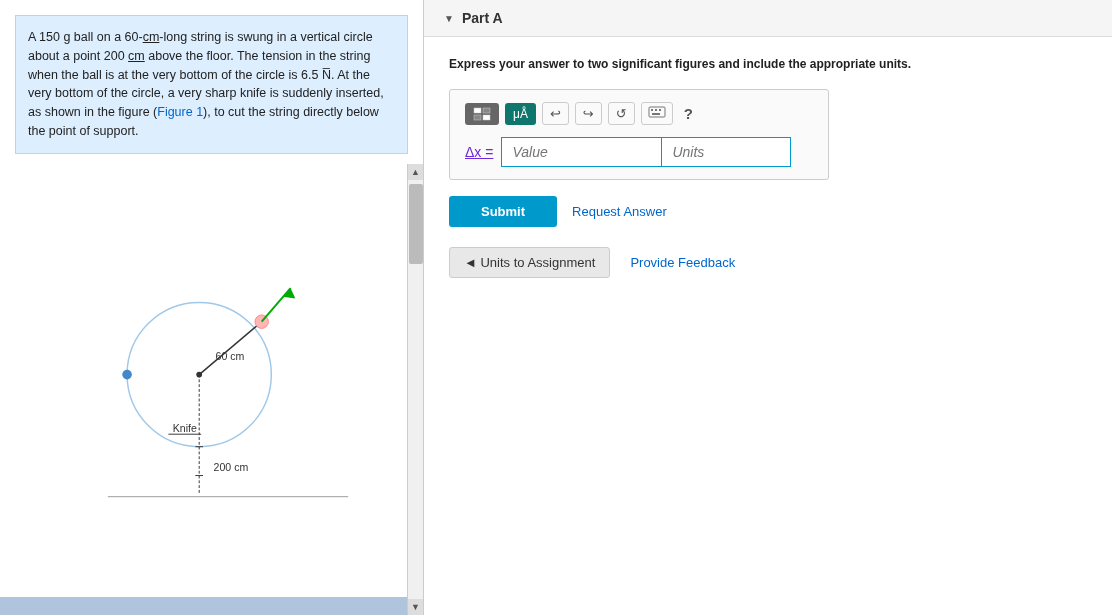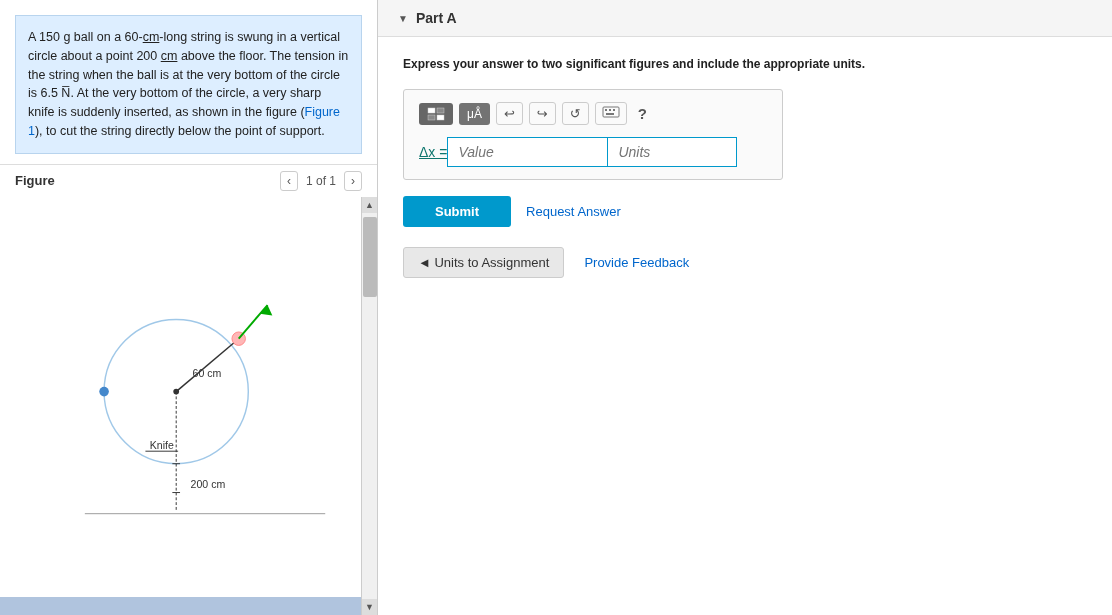--- a/index.html
+++ b/index.html
@@ -1,20 +1,20 @@
 <!DOCTYPE html>
 <html><head>
   <meta charset="utf-8">
   <style>
     * { box-sizing: border-box; margin: 0; padding: 0; }
     body { font-family: Arial, sans-serif; font-size: 13px; background: #fff; color: #333; display: flex; height: 615px; overflow: hidden; }
 
     
     .left-panel {
-      width: 378px;
+      width: 424px;
       border-right: 1px solid #ccc;
       display: flex;
       flex-direction: column;
       height: 100%;
     }
 
     .problem-text {
       background: #ddeeff;
       border: 1px solid #b8d4ee;
       margin: 15px 15px 10px 15px;
@@ -191,21 +191,21 @@
       border-radius: 3px;
       padding: 4px 8px;
       font-size: 12px;
       cursor: pointer;
       display: flex;
       align-items: center;
       gap: 3px;
     }
 
     .toolbar-btn.light {
-      background: #737373;
+      background: #0f766e;
     }
 
     .toolbar-icon-btn {
       background: none;
       border: 1px solid #ccc;
       border-radius: 3px;
       padding: 3px 7px;
       font-size: 13px;
       cursor: pointer;
       color: #555;
@@ -231,21 +231,22 @@
     }
 
     .input-row {
       display: flex;
       align-items: center;
       gap: 0;
     }
 
     .delta-label {
       font-size: 14px;
-      color: #0f766e;
+      margin-right: 8px;
+      color: #6d28d9;
       text-decoration: underline;
     }
 
     .value-input {
       border: 1px solid #0099cc;
       border-right: none;
       padding: 6px 10px;
       font-size: 14px;
       color: #0f172a;
       font-style: italic;
@@ -316,32 +317,20 @@
       background: none;
       border: none;
     }
   </style>
 </head>
 <body>
 
 <div class="left-panel">
   <div class="problem-text">A 150 g ball on a 60-<u>cm</u>-long string is swung in a vertical circle about a point 200 <u>cm</u> above the floor. The tension in the string when the ball is at the very bottom of the circle is 6.5 N̅. At the very bottom of the circle, a very sharp knife is suddenly inserted, as shown in the figure (<a style="color:#0066cc;text-decoration:none;">Figure 1</a>), to cut the string directly below the point of support.</div>
 
-  <div class="figure-header">
-    <span class="figure-title">Figure</span>
-    <div class="figure-nav">
-      <button class="nav-btn">‹</button>
-      <span class="page-indicator">
-        <span>1</span>
-        <span> of </span>
-        <span>1</span>
-      </span>
-      <button class="nav-btn">›</button>
-    </div>
-  </div>
 
   <div class="figure-area">
     <div class="figure-content">
 
       <svg class="figure-svg" viewBox="0 0 320 260">
 
         <circle cx="155" cy="115" r="75" fill="none" stroke="#a0c8e8" stroke-width="1.5"></circle>
 
         <line x1="155" y1="115" x2="220" y2="60" stroke="#333" stroke-width="1.5"></line>
 

